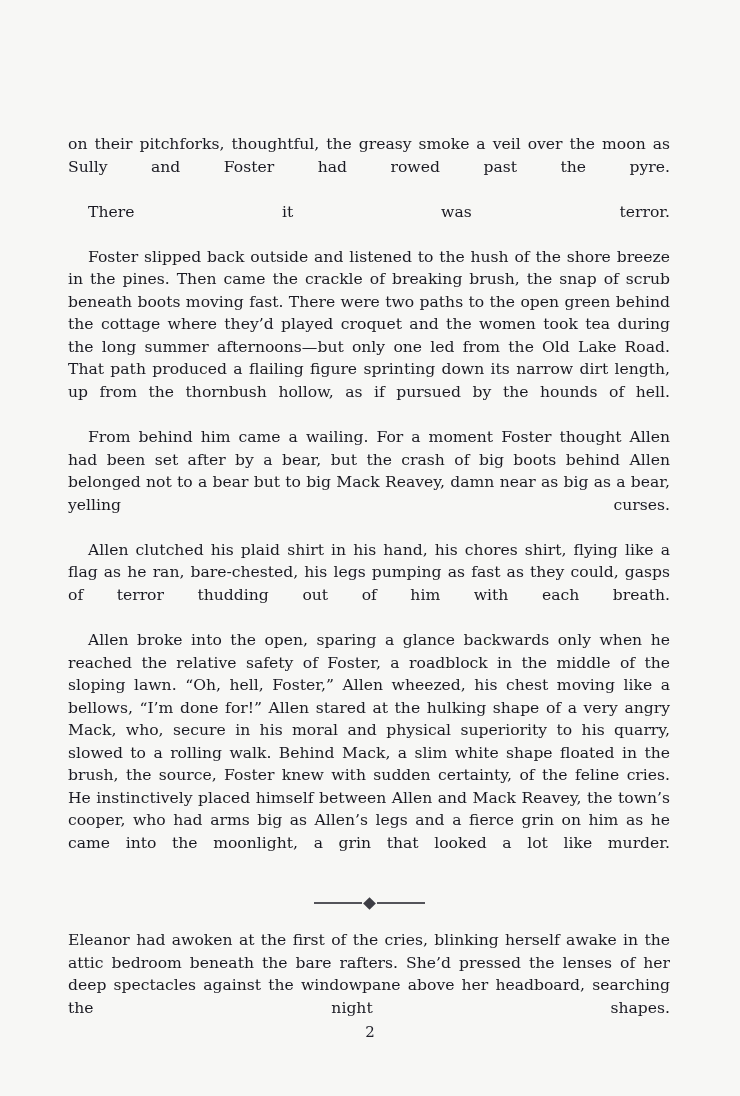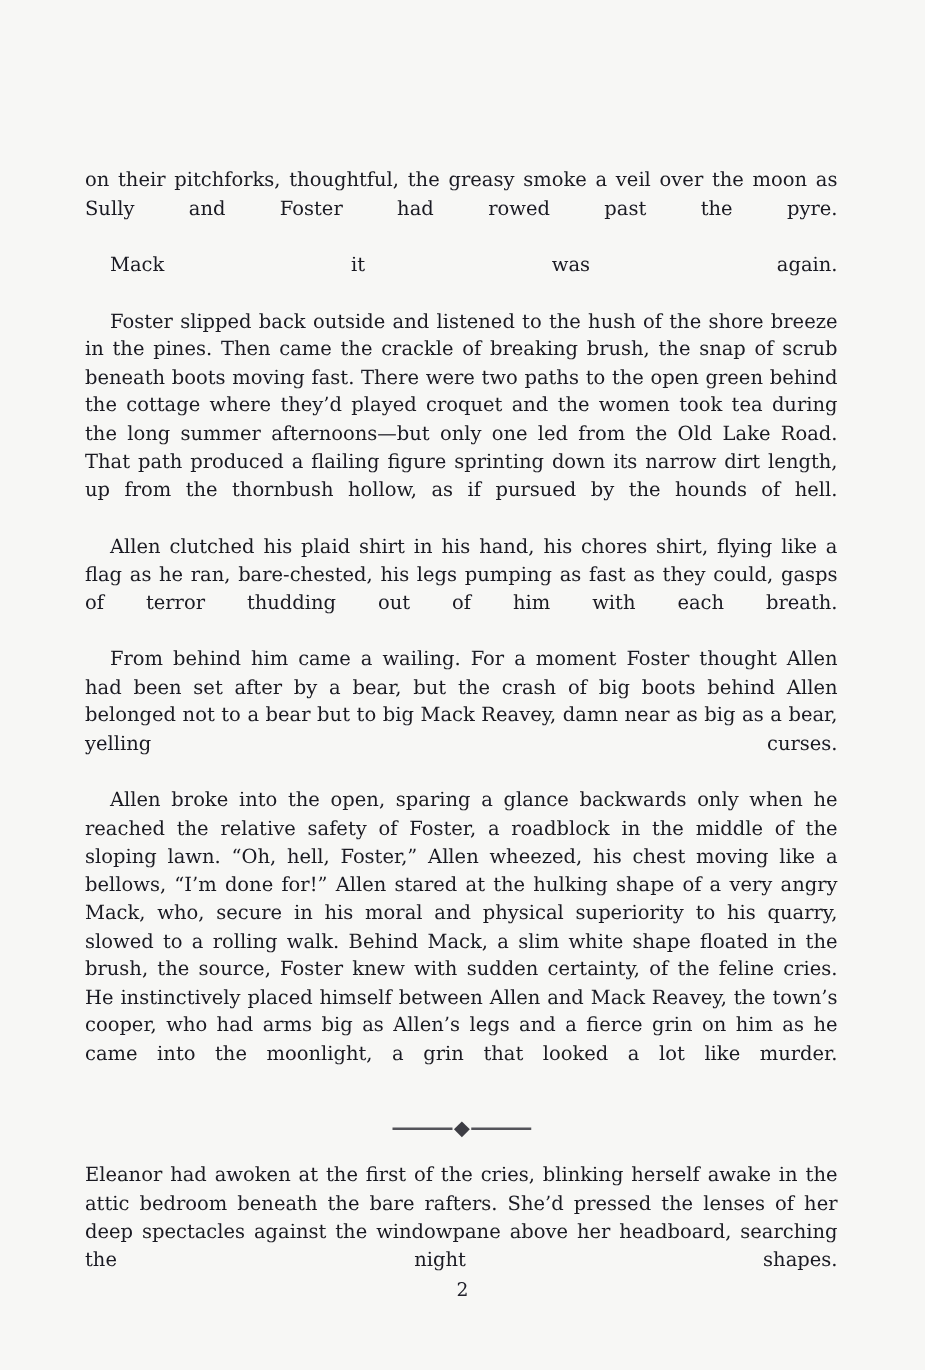--- a/index.html
+++ b/index.html
@@ -96,24 +96,24 @@
 </style>
 </head>
 <body>
 
 <div class="page">
 
   <div class="text-column">
 
     <div>
       <p class="para no-indent">on their pitchforks, thoughtful, the greasy smoke a veil over the moon as Sully and Foster had rowed past the pyre.</p>
-      <p class="para">Mack it was again.</p>
+      <p class="para">There it was terror.</p>
       <p class="para">Foster slipped back outside and listened to the hush of the shore breeze in the pines. Then came the crackle of breaking brush, the snap of scrub beneath boots moving fast. There were two paths to the open green behind the cottage where they’d played croquet and the women took tea during the long summer afternoons—but only one led from the Old Lake Road. That path produced a flailing figure sprinting down its narrow dirt length, up from the thornbush hollow, as if pursued by the hounds of hell.</p>
+      <p class="para">From behind him came a wailing. For a moment Foster thought Allen had been set after by a bear, but the crash of big boots behind Allen belonged not to a bear but to big Mack Reavey, damn near as big as a bear, yelling curses.</p>
       <p class="para">Allen clutched his plaid shirt in his hand, his chores shirt, flying like a flag as he ran, bare-chested, his legs pumping as fast as they could, gasps of terror thudding out of him with each breath.</p>
-      <p class="para">From behind him came a wailing. For a moment Foster thought Allen had been set after by a bear, but the crash of big boots behind Allen belonged not to a bear but to big Mack Reavey, damn near as big as a bear, yelling curses.</p>
       <p class="para">Allen broke into the open, sparing a glance backwards only when he reached the relative safety of Foster, a roadblock in the middle of the sloping lawn. “Oh, hell, Foster,” Allen wheezed, his chest moving like a bellows, “I’m done for!” Allen stared at the hulking shape of a very angry Mack, who, secure in his moral and physical superiority to his quarry, slowed to a rolling walk. Behind Mack, a slim white shape floated in the brush, the source, Foster knew with sudden certainty, of the feline cries. He instinctively placed himself between Allen and Mack Reavey, the town’s cooper, who had arms big as Allen’s legs and a fierce grin on him as he came into the moonlight, a grin that looked a lot like murder.</p>
     </div>
 
     <div class="divider">
       <span class="rule"></span>
       <span class="diamond"></span>
       <span class="rule"></span>
     </div>
 
     <div>

